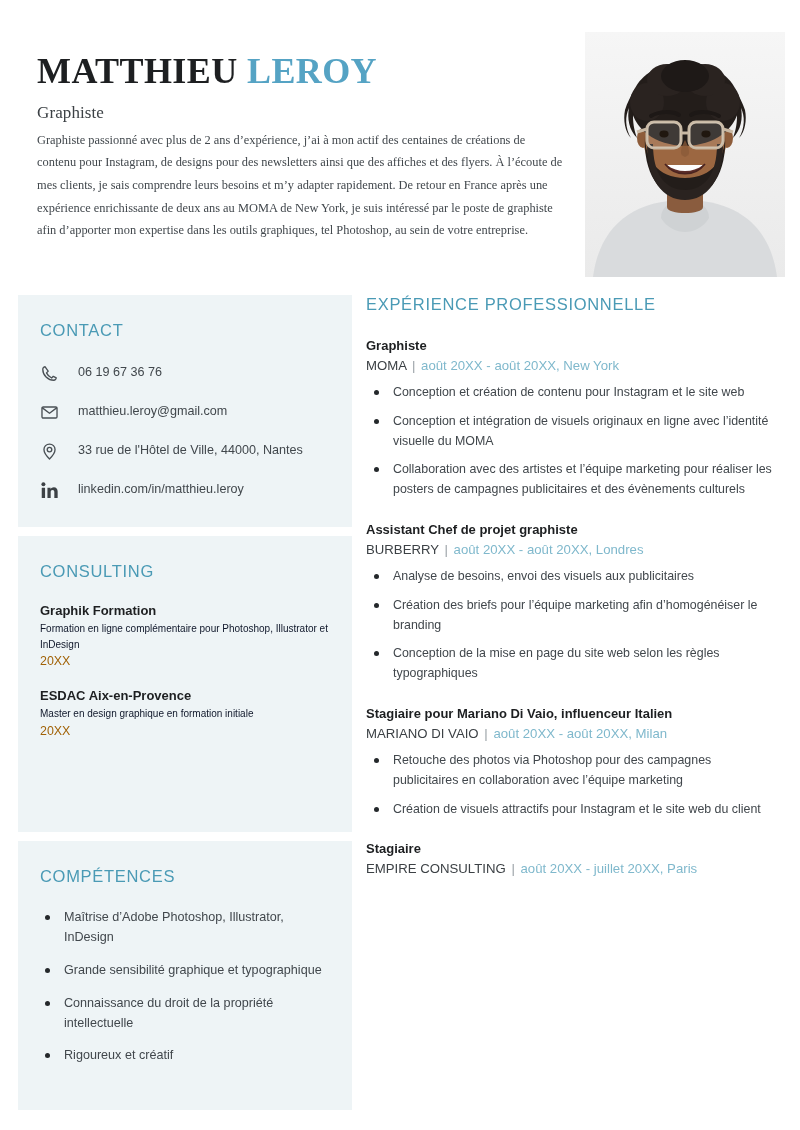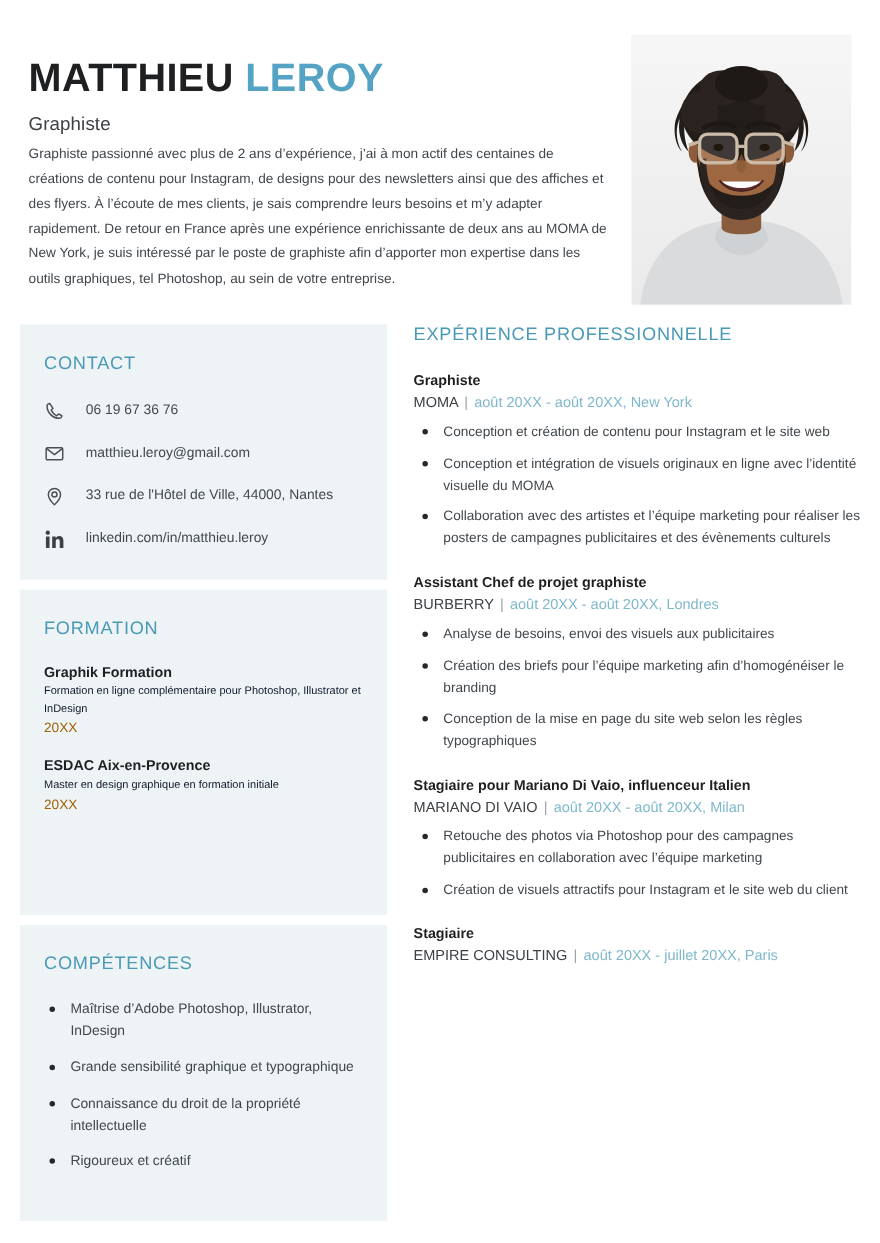--- a/index.html
+++ b/index.html
@@ -16,23 +16,24 @@
     position: relative;
     width: 800px;
     height: 1130px;
     background: #ffffff;
     overflow: hidden;
   }
 
   
   .header {
     position: absolute;
-    left: 0; top: 0;
+    left: 11px; top: 0;
     width: 654px;
     height: 290px;
+    font-family: Liberation Serif, serif;
   }
 
   .header-text {
     position: absolute;
     left: 26px;
     top: 52px;
     width: 530px;
   }
 
   .name {
@@ -164,21 +165,21 @@
     top: 7px;
     width: 5px;
     height: 5px;
     border-radius: 50%;
     background: #24282b;
   }
 
   
   .main {
     position: absolute;
-    left: 376px;
+    left: 366px;
     top: 295px;
     width: 412px;
   }
   .main .section-title { margin-bottom: 24px; }
 
   .job { margin-bottom: 22px; }
   .job:last-child { margin-bottom: 0; }
 
   .job-role {
     font-size: 13px;
@@ -337,21 +338,21 @@
             <rect x="2.2" y="8.4" width="4.2" height="13.2" rx="0.5"></rect>
             <circle cx="4.3" cy="4.1" r="2.5"></circle>
             <path d="M9.4 8.4 h4 v1.9 c0.8-1.4 2.3-2.3 4.1-2.3 3 0 4.8 2 4.8 5.4 v8.2 h-4.2 v-7.4 c0-1.8-0.7-2.9-2.3-2.9 -1.5 0-2.3 1-2.3 2.9 v7.4 H9.4 Z"></path>
           </svg>
         </span>
         <span class="contact-text">linkedin.com/in/matthieu.leroy</span>
       </div>
     </div>
 
     <div class="panel panel-formation">
-      <div class="section-title">FORMATION</div>
+      <div class="section-title">CONSULTING</div>
 
       <div class="edu-item">
         <div class="edu-school">Graphik Formation</div>
         <div class="edu-desc">Formation en ligne complémentaire pour Photoshop, Illustrator et InDesign</div>
         <div class="edu-year">20XX</div>
       </div>
 
       <div class="edu-item">
         <div class="edu-school">ESDAC Aix-en-Provence</div>
         <div class="edu-desc">Master en design graphique en formation initiale</div>

